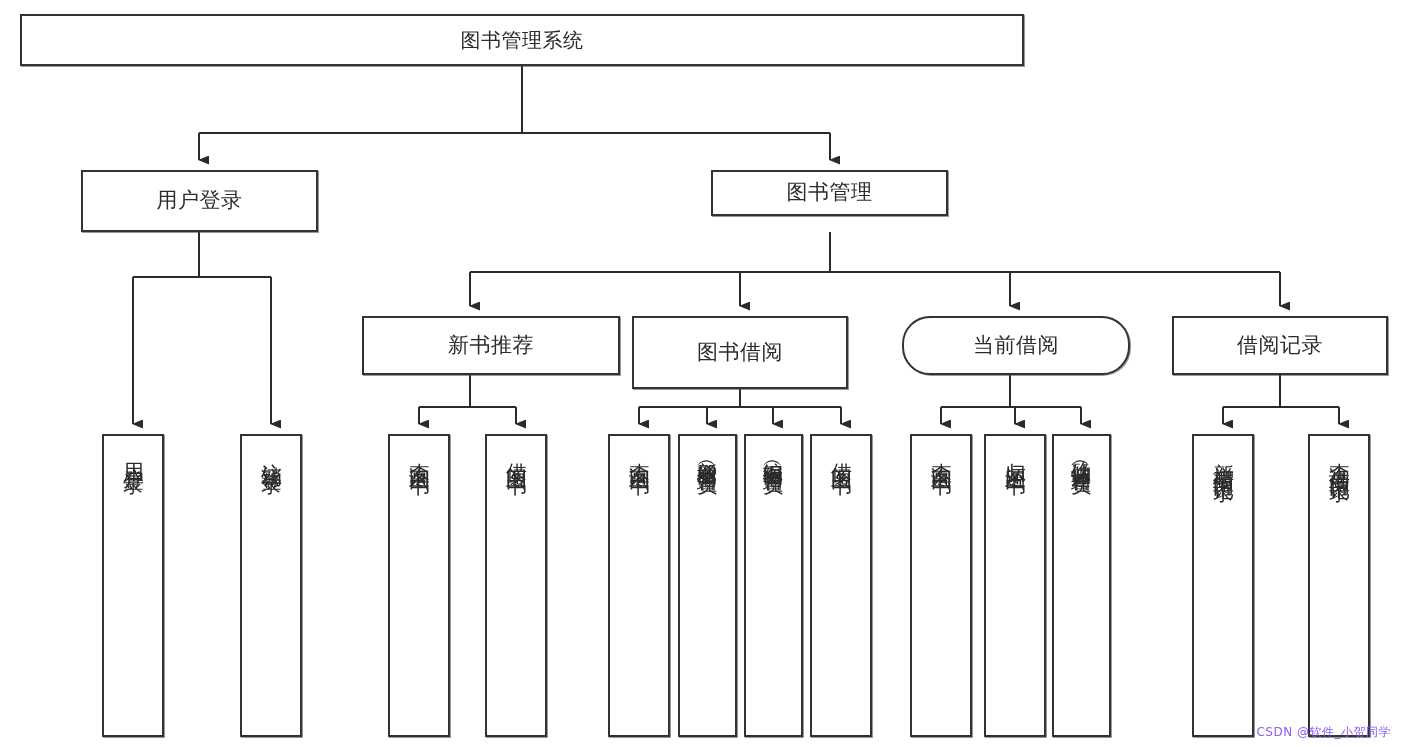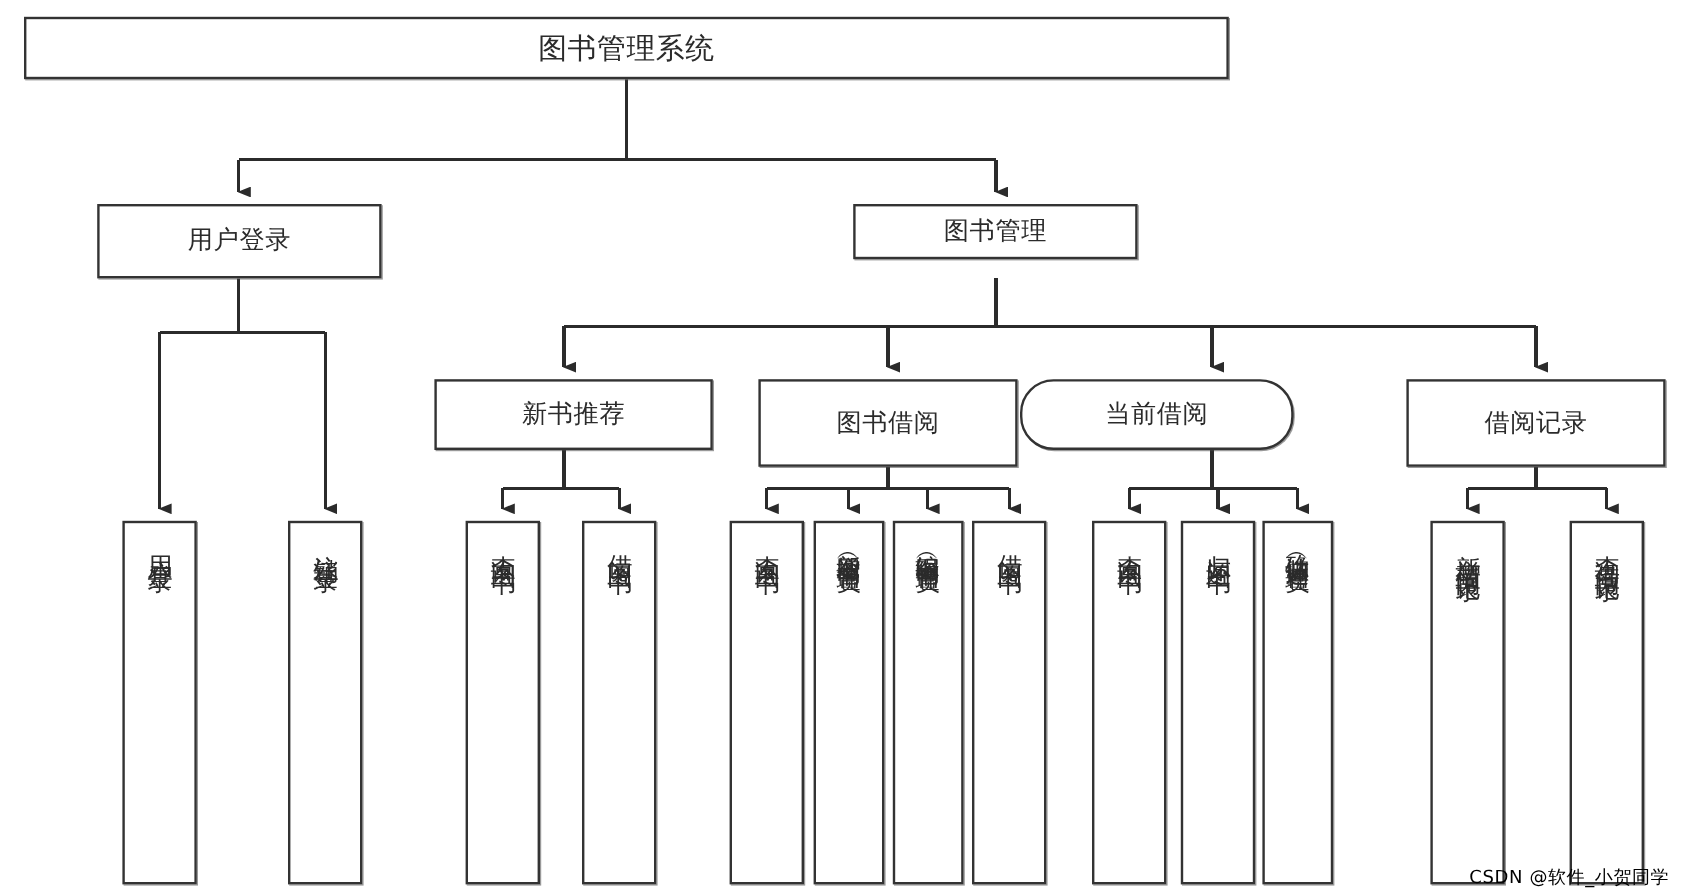--- a/index.html
+++ b/index.html
@@ -41,21 +41,21 @@
     line-height: 1.12;
     text-align: center;
     white-space: pre;
   }
   
   .node-h .node-label {
     font-size: 21px;
     letter-spacing: 0.5px;
   }
   .node-root .node-label {
-    font-size: 24px;
+    font-size: 20px;
   }
   
   .node-v {
     align-items: flex-start;
     justify-content: center;
     padding-top: 10px;
   }
   .node-v .node-label {
     writing-mode: vertical-rl;
     text-orientation: upright;
@@ -66,22 +66,22 @@
     text-align: start;
   }
   .node-v.tight .node-label {
     letter-spacing: 2px;
     font-size: 20px;
   }
   #watermark {
     position: absolute;
     right: 14px;
     bottom: 6px;
-    font-size: 15px;
-    color: #000000;
+    font-size: 12px;
+    color: #8b5cf6;
     letter-spacing: 0.5px;
     white-space: nowrap;
     pointer-events: none;
   }
 </style>
 </head>
 <body>
 
 <div id="diagram-root">
 
@@ -141,33 +141,33 @@
   </div>
 
   <div class="node-box node-h" style="left:81px; top:170px; width:237px; height:62px;">
     <span class="node-label">用户登录</span>
   </div>
 
   <div class="node-box node-h" style="left:711px; top:170px; width:237px; height:46px;">
     <span class="node-label">图书管理</span>
   </div>
 
-  <div class="node-box node-h" style="left:362px; top:316px; width:232px; height:59px;">
+  <div class="node-box node-h" style="left:362px; top:316px; width:258px; height:59px;">
     <span class="node-label">新书推荐</span>
   </div>
 
   <div class="node-box node-h" style="left:632px; top:316px; width:216px; height:73px;">
     <span class="node-label">图书借阅</span>
   </div>
 
-  <div class="node-box node-h" style="left:850px; top:316px; width:228px; height:59px;border-radius:28px;">
+  <div class="node-box node-h" style="left:902px; top:316px; width:228px; height:59px;border-radius:28px;">
     <span class="node-label">当前借阅</span>
   </div>
 
-  <div class="node-box node-h" style="left:1172px; top:316px; width:216px; height:73px;">
+  <div class="node-box node-h" style="left:1172px; top:316px; width:216px; height:59px;">
     <span class="node-label">借阅记录</span>
   </div>
 
   <div class="node-box node-v" style="left:102px; top:434px; width:62px; height:303px;">
     <span class="node-label">用户登录</span>
   </div>
 
   <div class="node-box node-v" style="left:240px; top:434px; width:62px; height:303px;">
     <span class="node-label">注销登录</span>
   </div>

